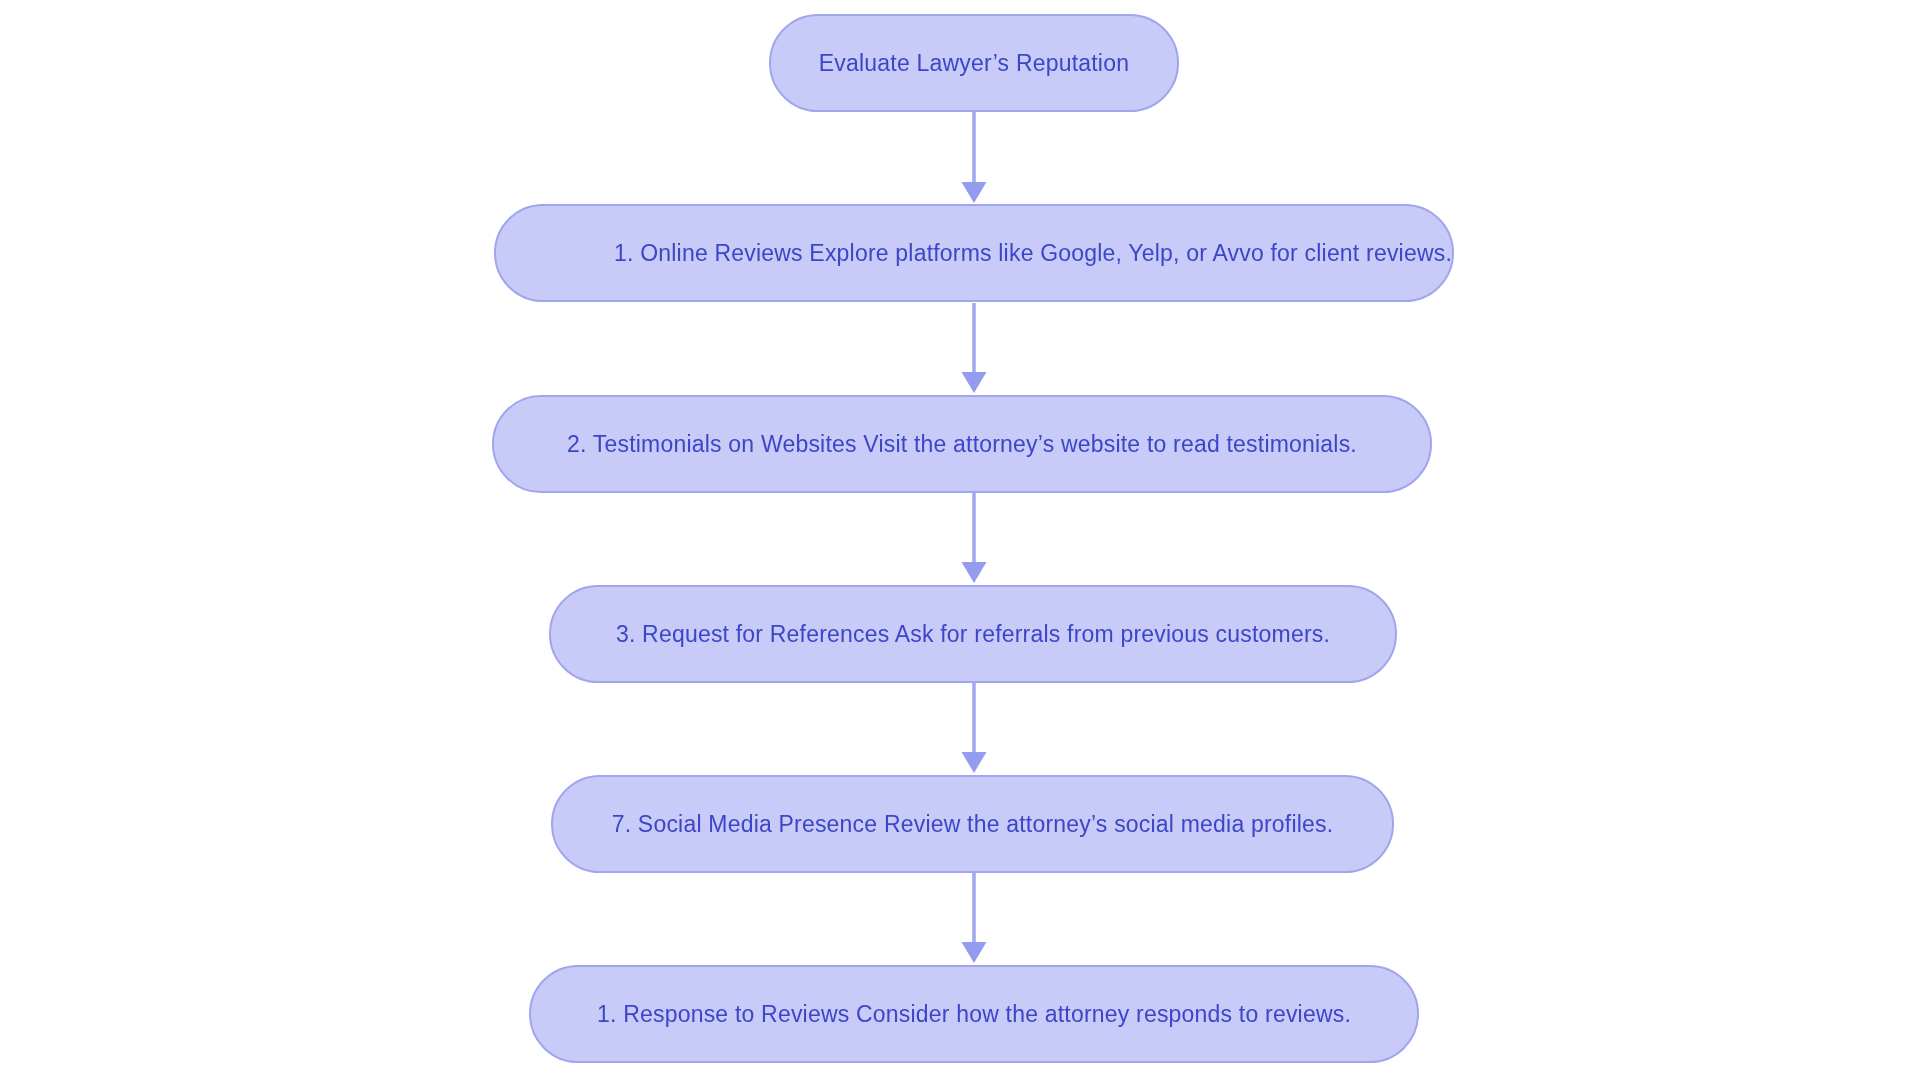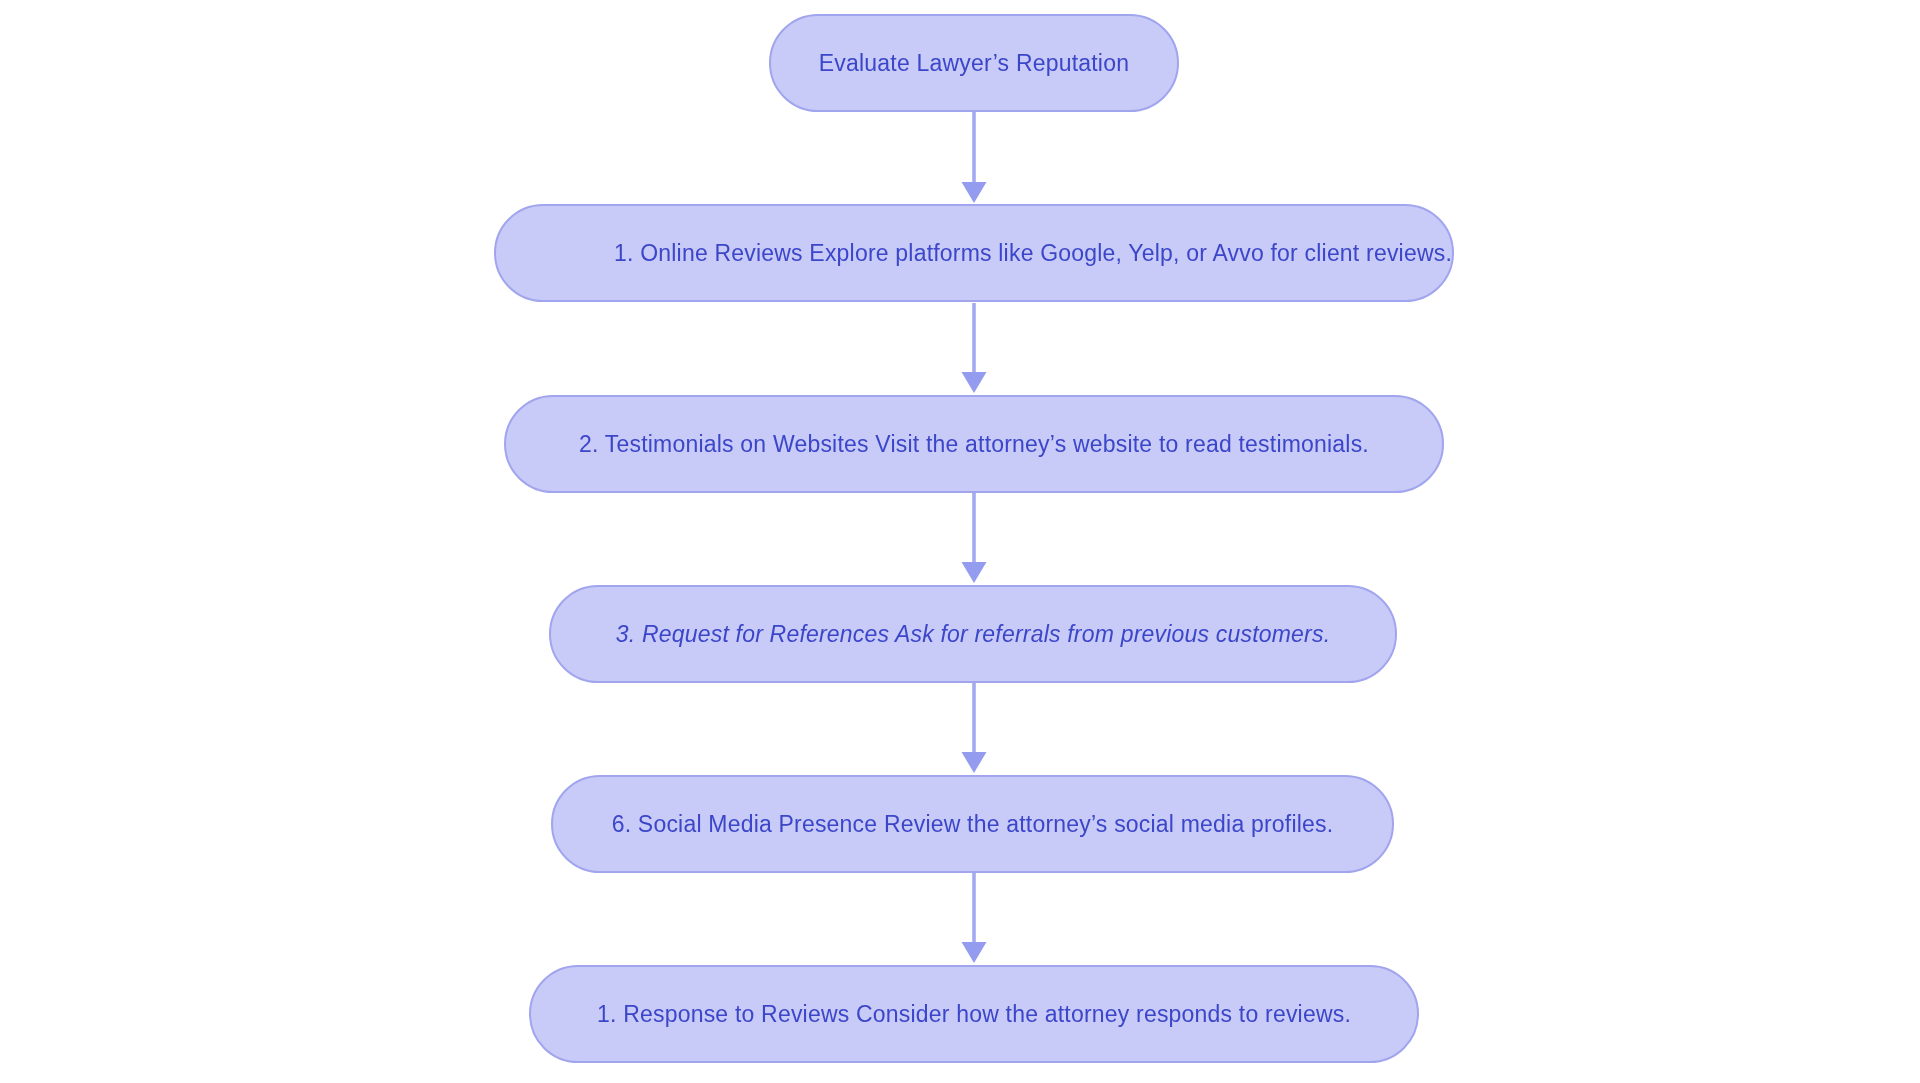--- a/index.html
+++ b/index.html
@@ -53,22 +53,22 @@
     text-align: center;
   }
   .node-label {
     color: var(--node-text);
     font-size: 23px;
     letter-spacing: 0.2px;
     white-space: nowrap;
   }
   .node-start  { left: 755px; top: 14px;  width: 410px; }
   .node-step-1 { left: 480px; top: 204px; width: 960px; justify-content: flex-end; }
-  .node-step-2 { left: 490px; top: 395px; width: 940px; }
-  .node-step-3 { left: 535px; top: 585px; width: 848px; font-style: italic; }
+  .node-step-2 { left: 478px; top: 395px; width: 940px; }
+  .node-step-3 { left: 535px; top: 585px; width: 848px; }
   .node-step-4 { left: 537px; top: 775px; width: 843px; }
   .node-step-5 { left: 515px; top: 965px; width: 890px; }
 </style>
 </head>
 <body>
 
 <div class="canvas">
 
   <svg class="arrow-layer" viewBox="0 0 1920 1083" xmlns="http://www.w3.org/2000/svg">
     <g>
@@ -103,20 +103,20 @@
 
   <div class="node node-step-2">
     <span class="node-label">2. Testimonials on Websites Visit the attorney’s website to read testimonials.</span>
   </div>
 
   <div class="node node-step-3">
     <span class="node-label">3. Request for References Ask for referrals from previous customers.</span>
   </div>
 
   <div class="node node-step-4">
-    <span class="node-label">6. Social Media Presence Review the attorney’s social media profiles.</span>
+    <span class="node-label">7. Social Media Presence Review the attorney’s social media profiles.</span>
   </div>
 
   <div class="node node-step-5">
     <span class="node-label">1. Response to Reviews Consider how the attorney responds to reviews.</span>
   </div>
 
 </div>
 
 </body></html>

